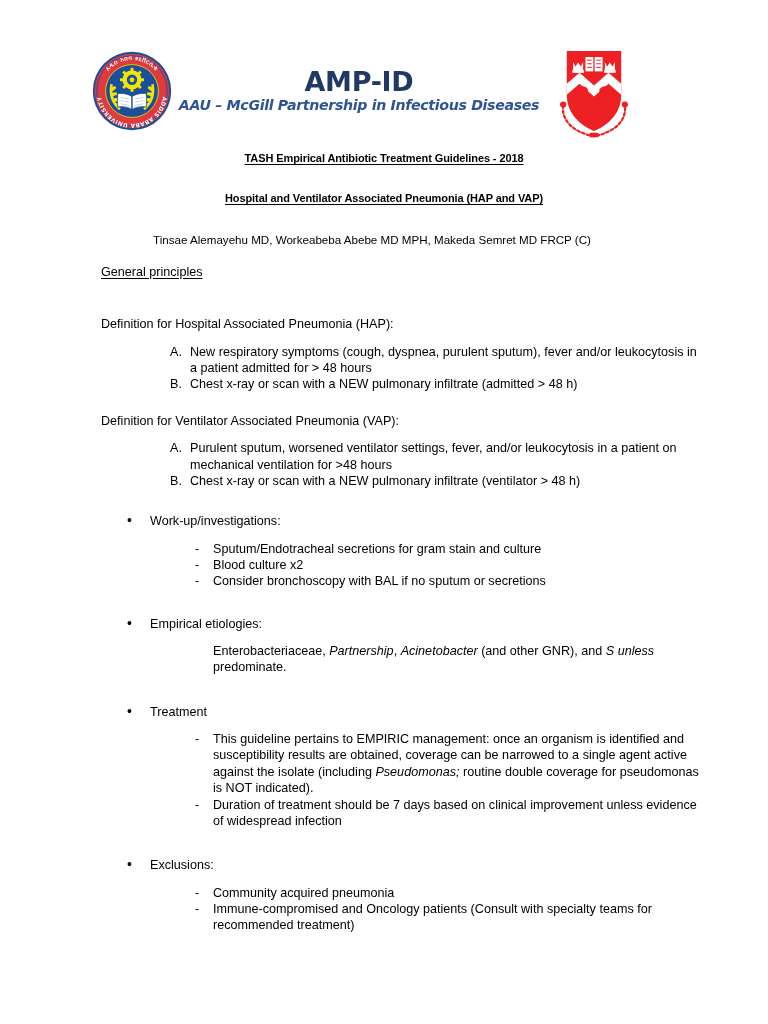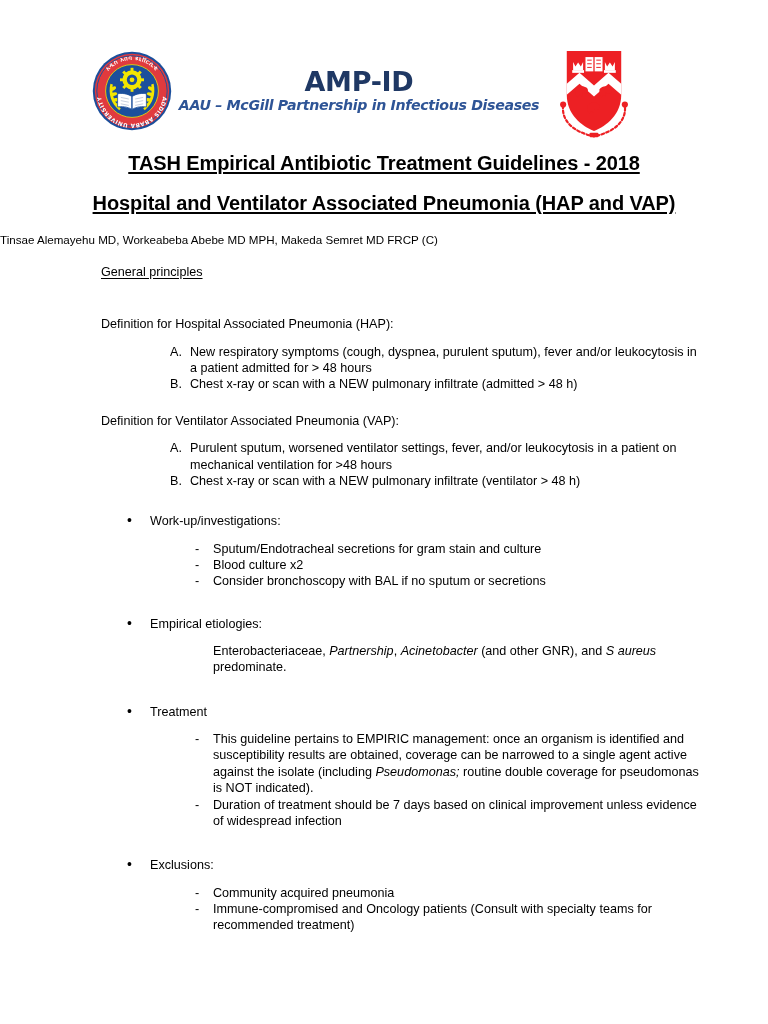--- a/index.html
+++ b/index.html
@@ -72,36 +72,37 @@
     height: 98px;
     margin-left: 2px;
   }
 
   
   .doc-title {
     position: absolute;
     left: 0;
     width: 768px;
     text-align: center;
-    font-size: 20px;
+    font-size: 11px;
     font-weight: bold;
     letter-spacing: -0.1px;
   }
   .doc-title span {
     text-decoration: underline;
     text-underline-offset: 2px;
   }
   #title-main { top: 152px; }
   #title-sub  { top: 192px; }
 
   .authors {
     position: absolute;
     left: 0;
     top: 233px;
     width: 744px;
+    text-align: center;
     font-size: 11.6px;
   }
 
   
   .body-area {
     position: absolute;
     left: 101px;
     top: 264px;
     width: 600px;
     font-size: 12.6px;
@@ -357,21 +358,21 @@
             <span class="dash">-</span><span>Consider bronchoscopy with BAL if no sputum or secretions</span>
           </li>
         </ul>
       </li>
 
       <li style="height:22px"></li>
 
       <li class="bullet-item">
         <span class="bdot">•</span>
         <p class="bullet-label">Empirical etiologies:</p>
-        <p class="indent-para"><span>Enterobacteriaceae, </span><span class="i">Partnership</span><span>, </span><span class="i">Acinetobacter</span><span> (and other GNR), and </span><span class="i">S aureus</span><span> predominate.</span></p>
+        <p class="indent-para"><span>Enterobacteriaceae, </span><span class="i">Partnership</span><span>, </span><span class="i">Acinetobacter</span><span> (and other GNR), and </span><span class="i">S unless</span><span> predominate.</span></p>
       </li>
 
       <li style="height:24px"></li>
 
       <li class="bullet-item">
         <span class="bdot">•</span>
         <p class="bullet-label">Treatment</p>
         <ul class="dashes">
           <li>
             <span class="dash">-</span><span>This guideline pertains to EMPIRIC management: once an organism is identified and susceptibility results are obtained, coverage can be narrowed to a single agent active against the isolate (including </span><span class="i">Pseudomonas;</span><span> routine double coverage for pseudomonas is NOT indicated).</span>

